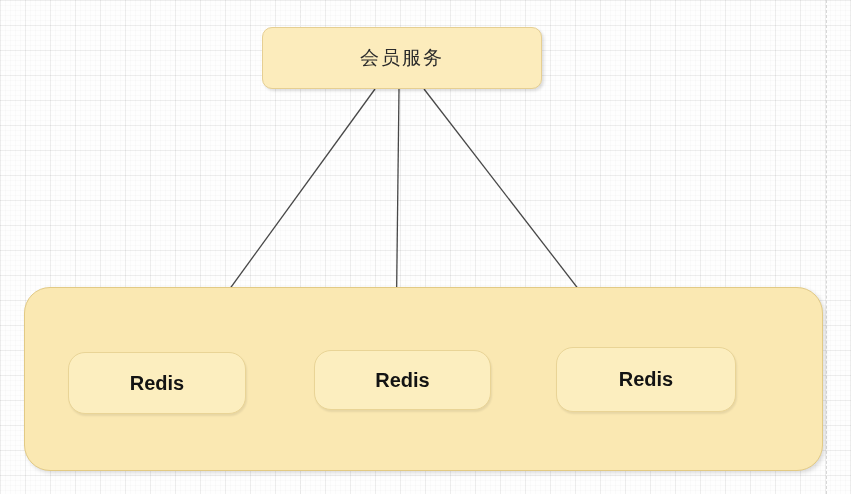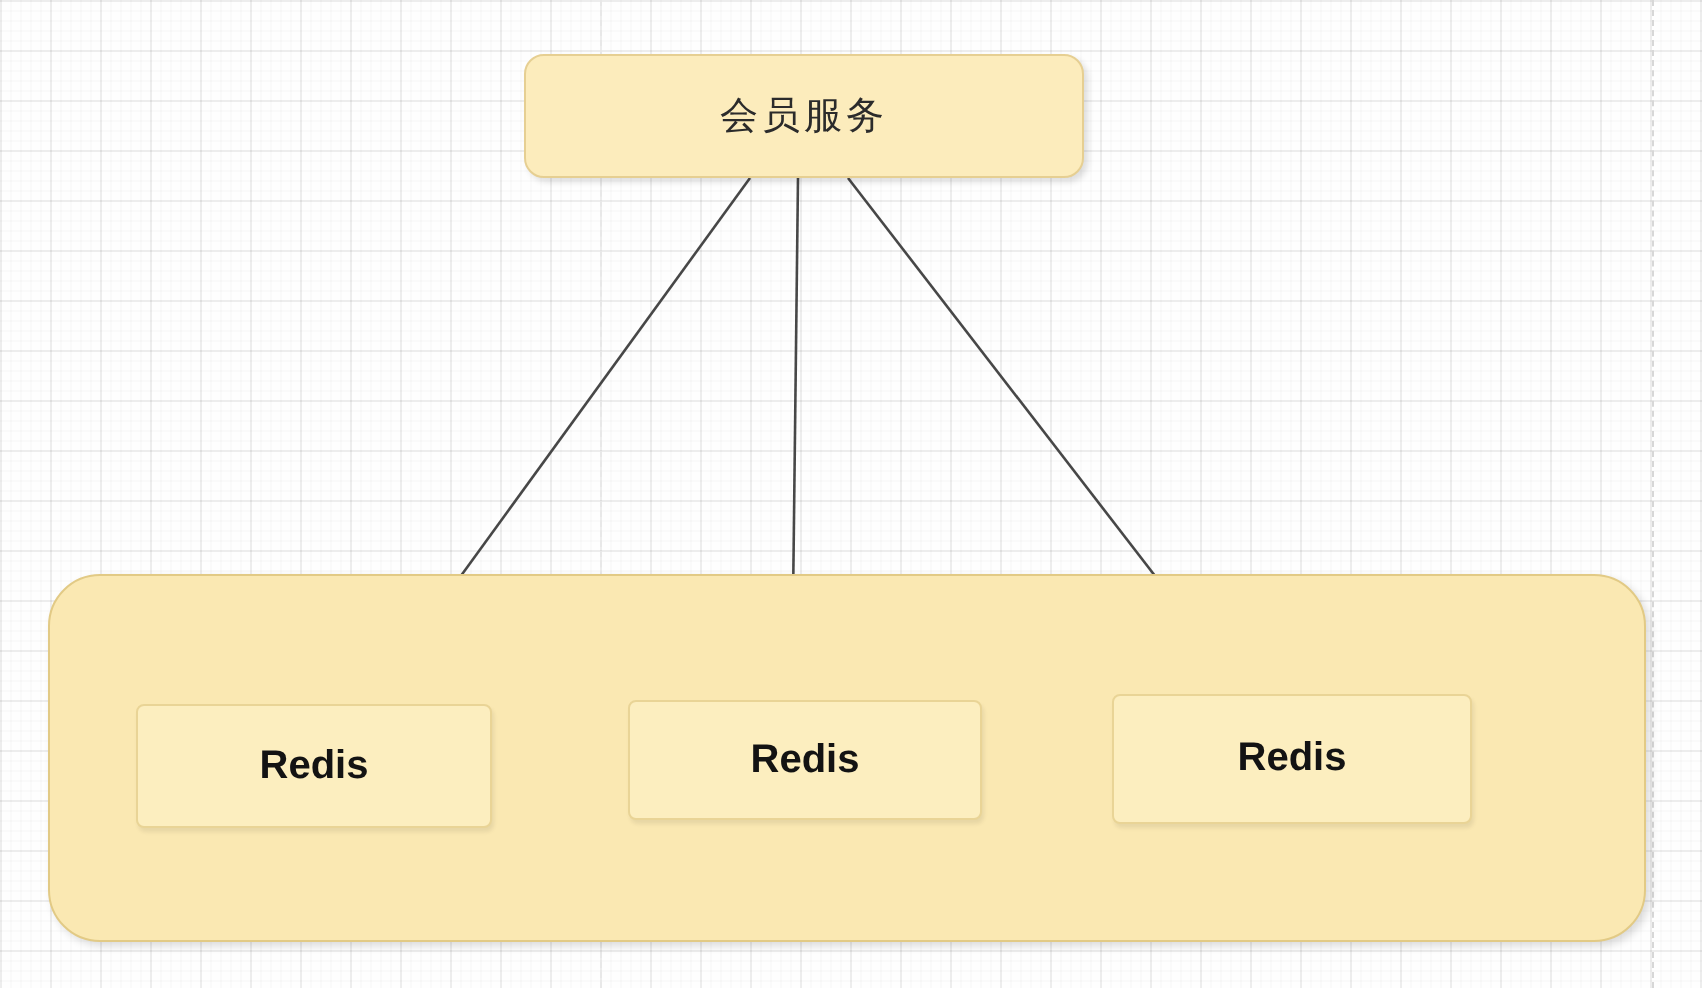--- a/index.html
+++ b/index.html
@@ -71,21 +71,21 @@
     left: 336px; top: 311px;
     width: 96px;
     text-align: center;
     font-size: 19px;
     font-weight: bold;
     color: #151515;
   }
   .redis-node {
     background: #fceebf;
     border: 1px solid #e9d496;
-    border-radius: 4px;
+    border-radius: 17px;
     font-size: 20px;
     font-weight: bold;
     color: #131313;
     box-shadow: 1px 2px 2px rgba(0,0,0,0.08);
   }
   .redis-1 { left: 68px;  top: 352px; width: 178px; height: 62px; }
   .redis-2 { left: 314px; top: 350px; width: 177px; height: 60px; }
   .redis-3 { left: 556px; top: 347px; width: 180px; height: 65px; }
 </style>
 </head>

